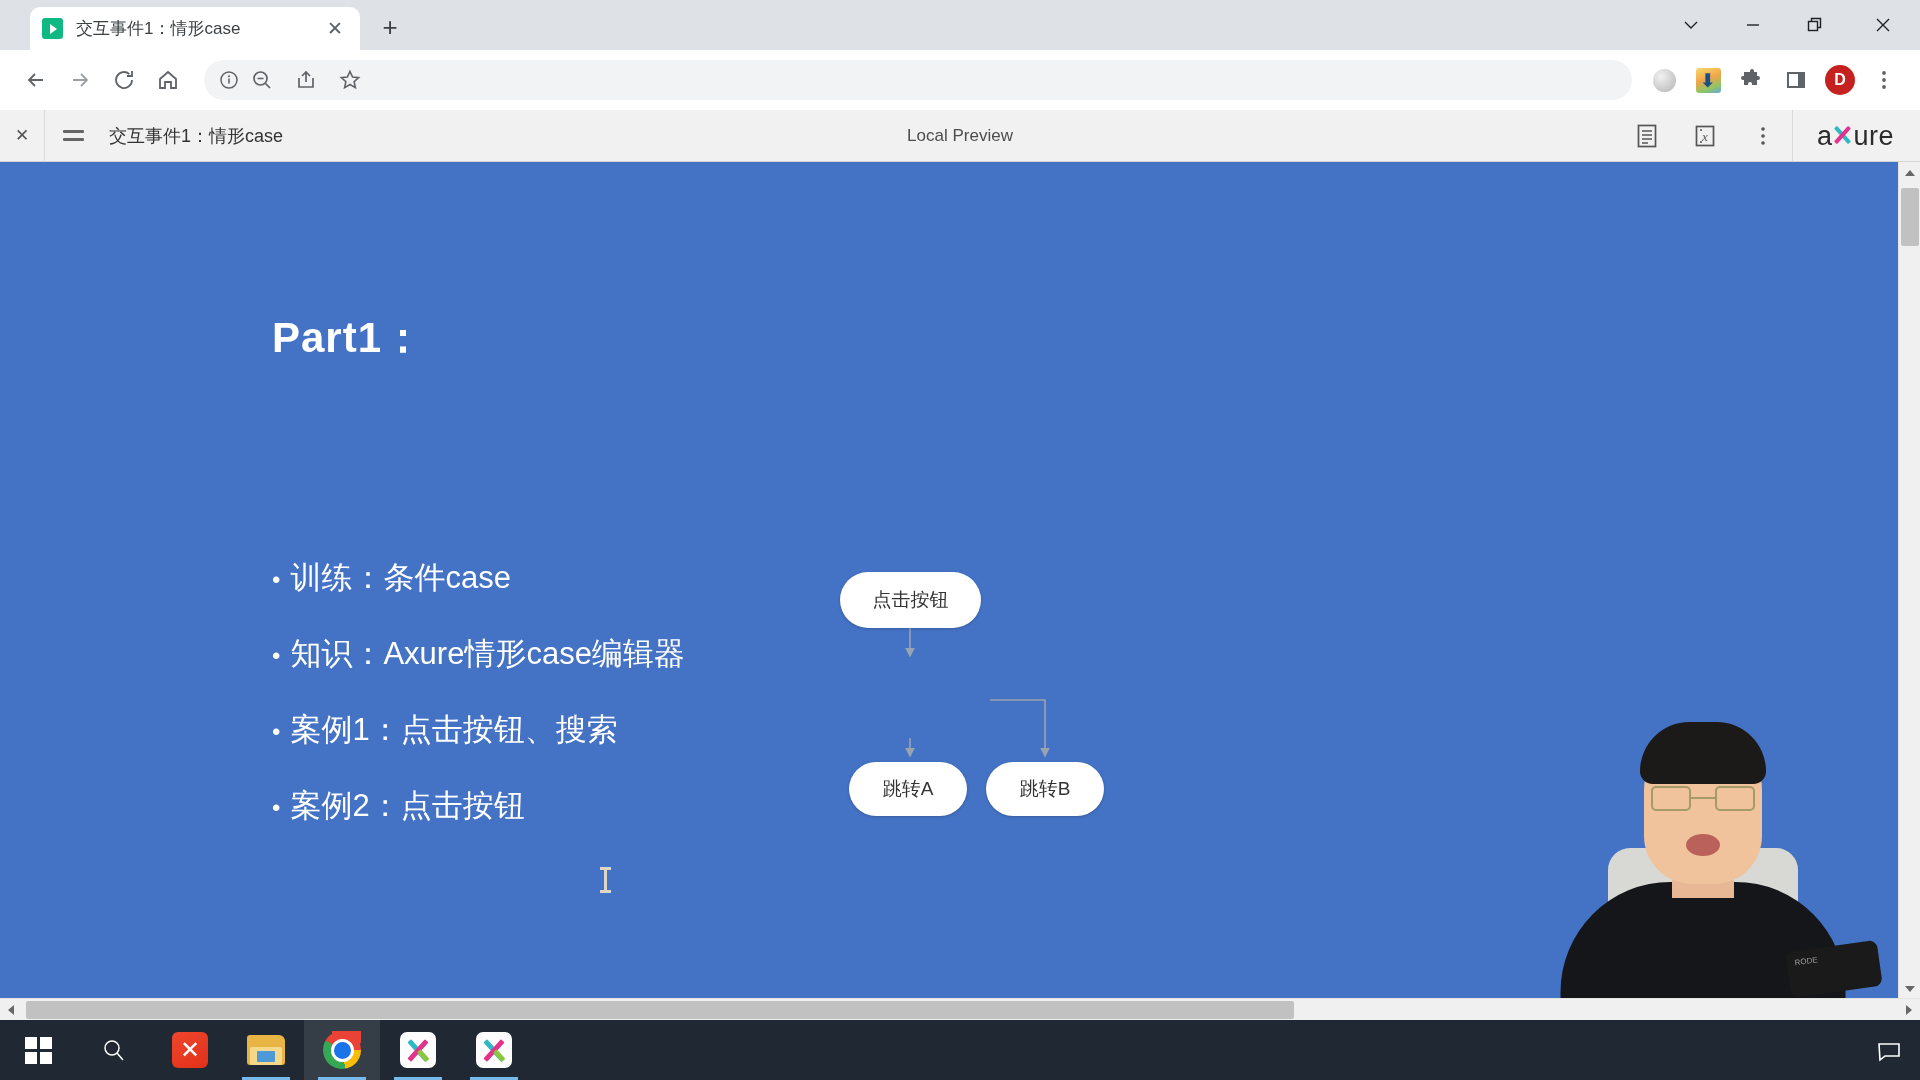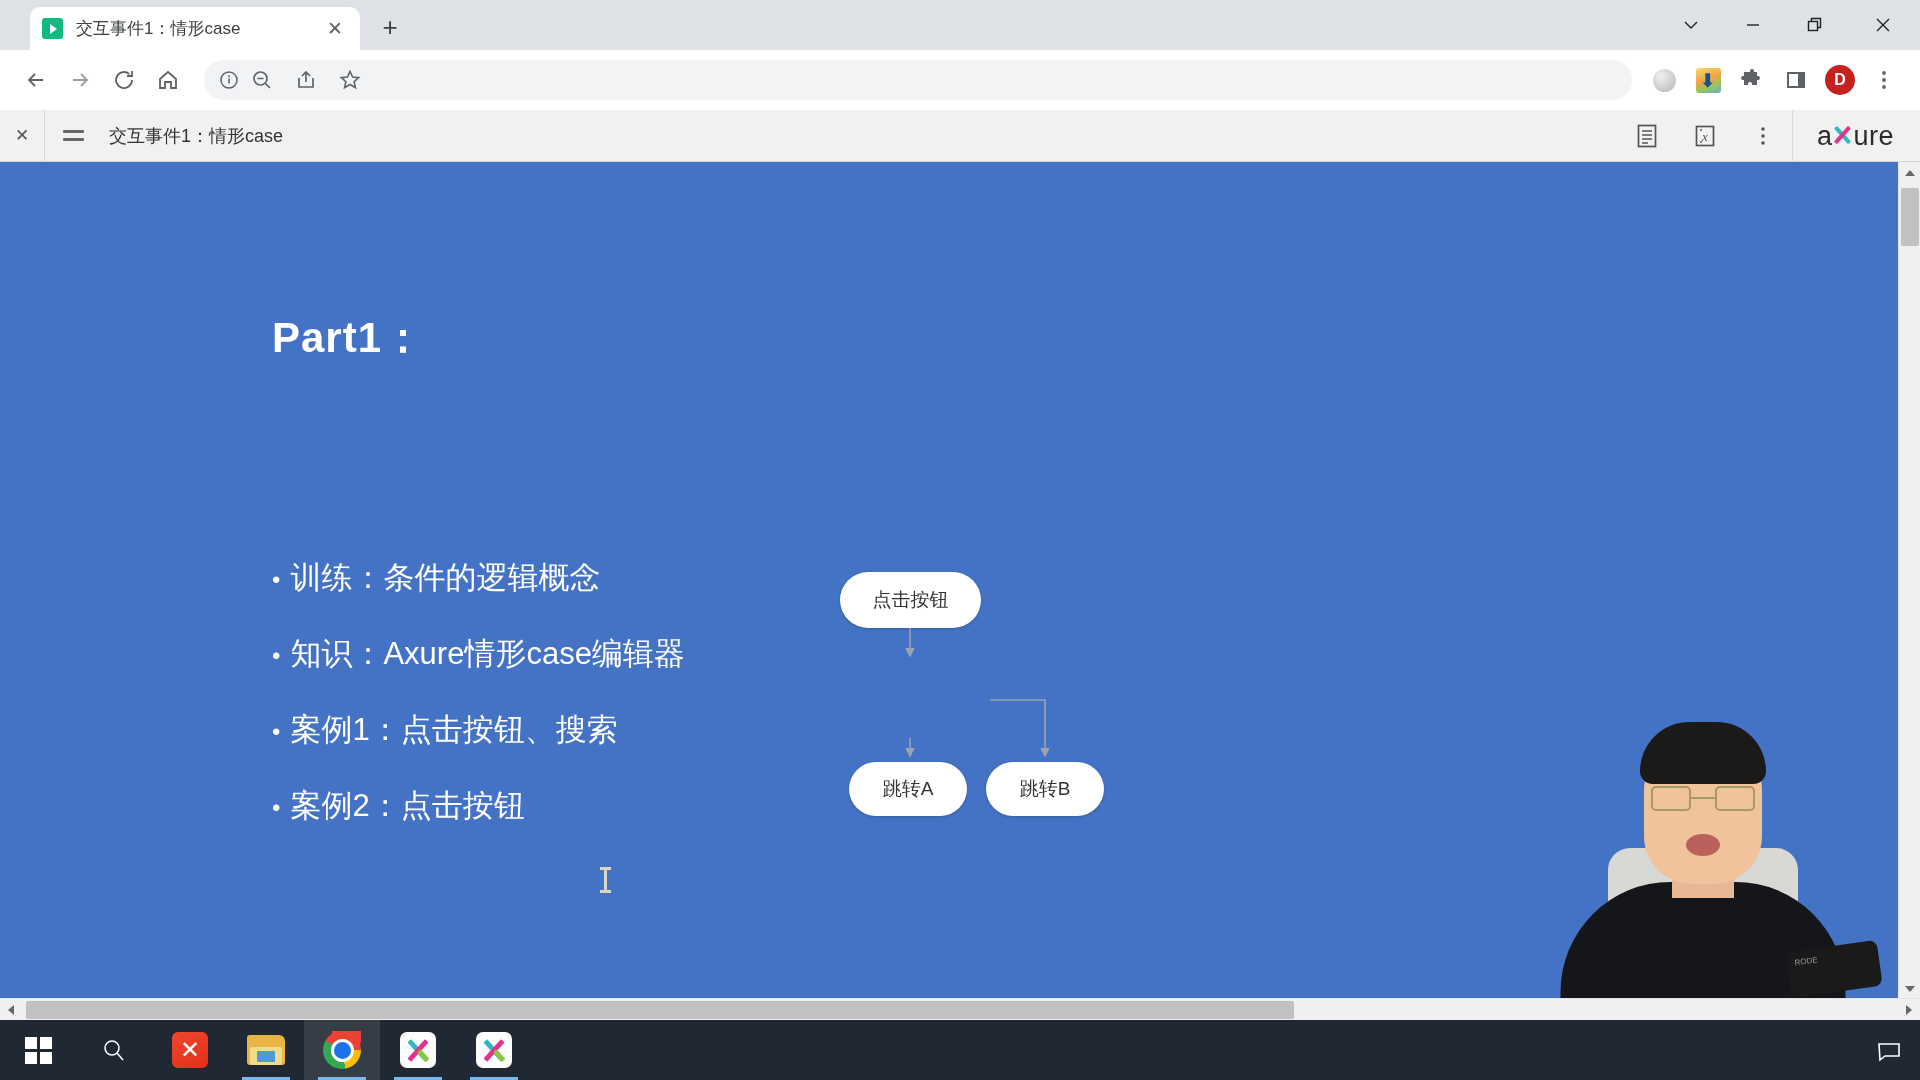--- a/index.html
+++ b/index.html
@@ -497,20 +497,21 @@
   </div>
 
   <div class="axbar">
     <div class="ax-close">✕</div>
     <div class="ax-sep"></div>
     <div class="ax-ham">
         <i></i>
         <i></i>
       </div>
     <div class="ax-page-title">交互事件1：情形case</div>
+    <div class="ax-center">Local Preview</div>
 
     <div class="ax-right">
       <div class="ax-btn">
         <svg width="24" height="26" viewBox="0 0 24 26">
           <rect x="3.5" y="2.5" width="17" height="21" fill="none" stroke="#555" stroke-width="1.7"></rect>
           <path d="M7 8h10M7 12h10M7 16h10M7 20h6" stroke="#555" stroke-width="1.7"></path>
         </svg>
       </div>
       <div class="ax-btn">
         <svg width="24" height="26" viewBox="0 0 24 26">
@@ -541,21 +542,21 @@
 
   <div class="canvas">
 
     <div class="slide-heading">
       <div class="l1">Part1：</div>
     </div>
 
     <div class="bullets">
       <div class="bullet">
         <span class="dot">•</span>
-        <span>训练：条件的逻辑概念</span>
+        <span>训练：条件case</span>
       </div>
       <div class="bullet">
         <span class="dot">•</span>
         <span>知识：Axure情形case编辑器</span>
       </div>
       <div class="bullet">
         <span class="dot">•</span>
         <span>案例1：点击按钮、搜索</span>
       </div>
       <div class="bullet">

